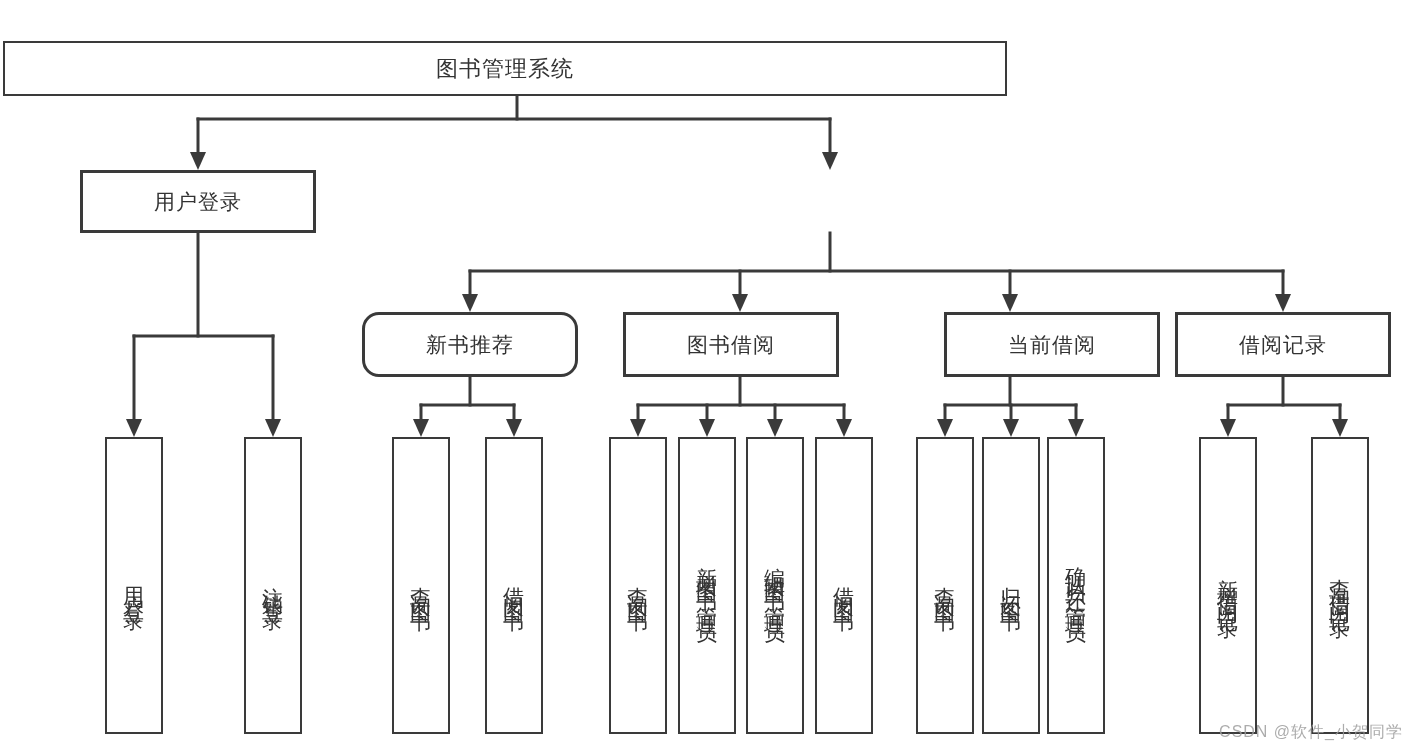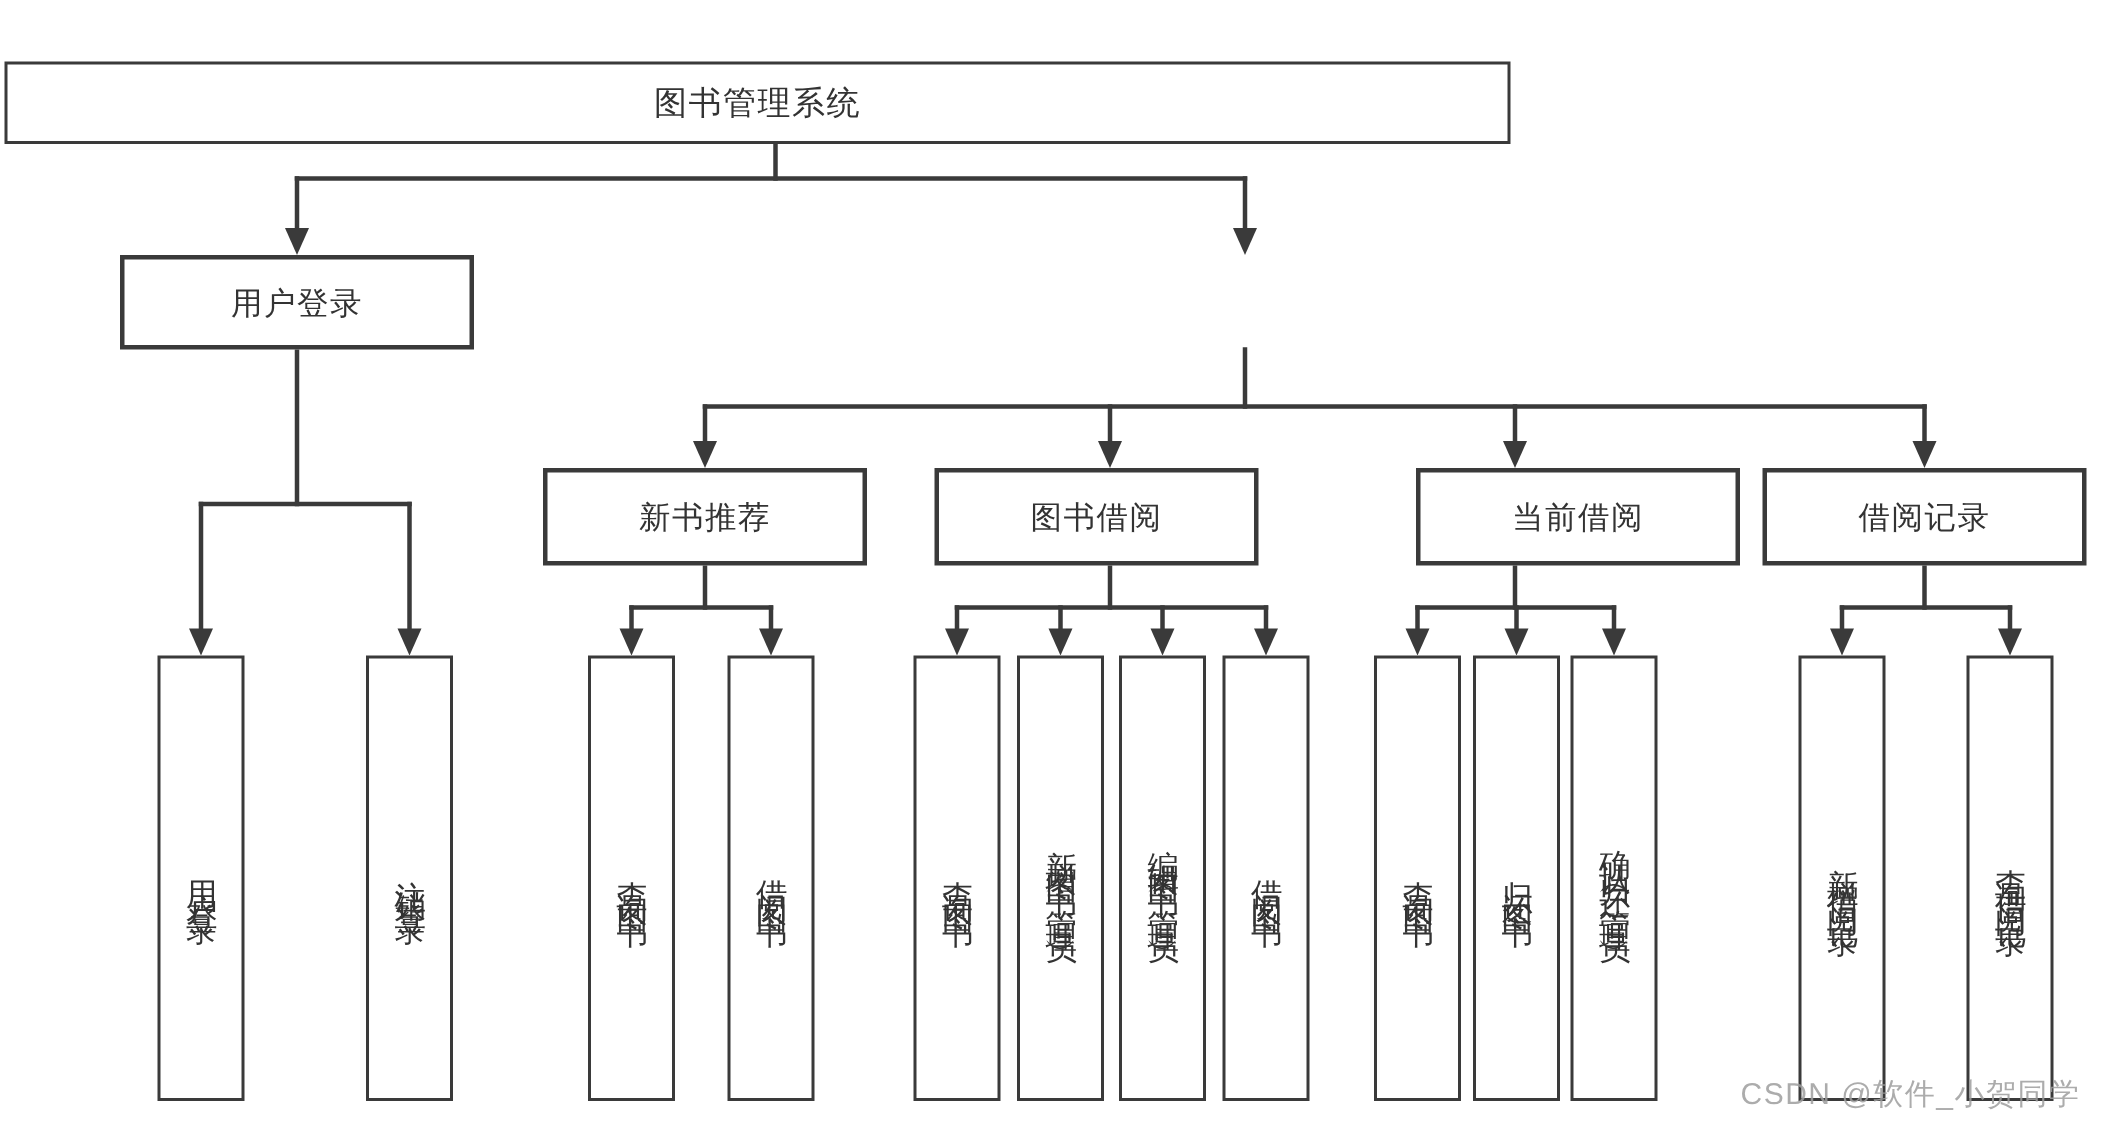--- a/index.html
+++ b/index.html
@@ -50,23 +50,23 @@
   }
   .box.leaf {
     writing-mode: vertical-rl;
     letter-spacing: 8px;
     font-size: 21px;
     border-width: 2.5px;
     line-height: 1;
   }
   .watermark {
     position: absolute;
-    right: 18px;
+    right: 2px;
     bottom: 4px;
-    font-size: 20px;
+    font-size: 16px;
     color: var(--watermark);
     opacity: 0.85;
     white-space: nowrap;
     letter-spacing: 1px;
     margin-top: 36px;
   }
 </style>
 </head>
 <body>
 
@@ -145,21 +145,21 @@
       <path class="arrowhead" d="M1220,419 L1236,419 L1228,437 Z"></path>
       <line x1="1340" y1="405" x2="1340" y2="421"></line>
       <path class="arrowhead" d="M1332,419 L1348,419 L1340,437 Z"></path>
     </g>
   </svg>
 
   <div class="box root-box" style="left:3px; top:13px; width:1004px; height:55px;margin-top:28px;">图书管理系统</div>
 
   <div class="box" style="left:80px; top:170px; width:236px; height:63px;">用户登录</div>
 
-  <div class="box" style="left:362px; top:312px; width:216px; height:65px;">新书推荐</div>
+  <div class="box" style="left:362px; top:312px; width:216px; height:65px;border-radius:17px;">新书推荐</div>
   <div class="box" style="left:623px; top:312px; width:216px; height:65px;">图书借阅</div>
   <div class="box" style="left:944px; top:312px; width:216px; height:65px;">当前借阅</div>
   <div class="box" style="left:1175px; top:312px; width:216px; height:65px;">借阅记录</div>
 
   <div class="box leaf" style="left:105px; top:437px; width:58px; height:297px;">用户登录</div>
   <div class="box leaf" style="left:244px; top:437px; width:58px; height:297px;">注销登录</div>
 
   <div class="box leaf" style="left:392px; top:437px; width:58px; height:297px;">查询图书</div>
   <div class="box leaf" style="left:485px; top:437px; width:58px; height:297px;">借阅图书</div>
 

